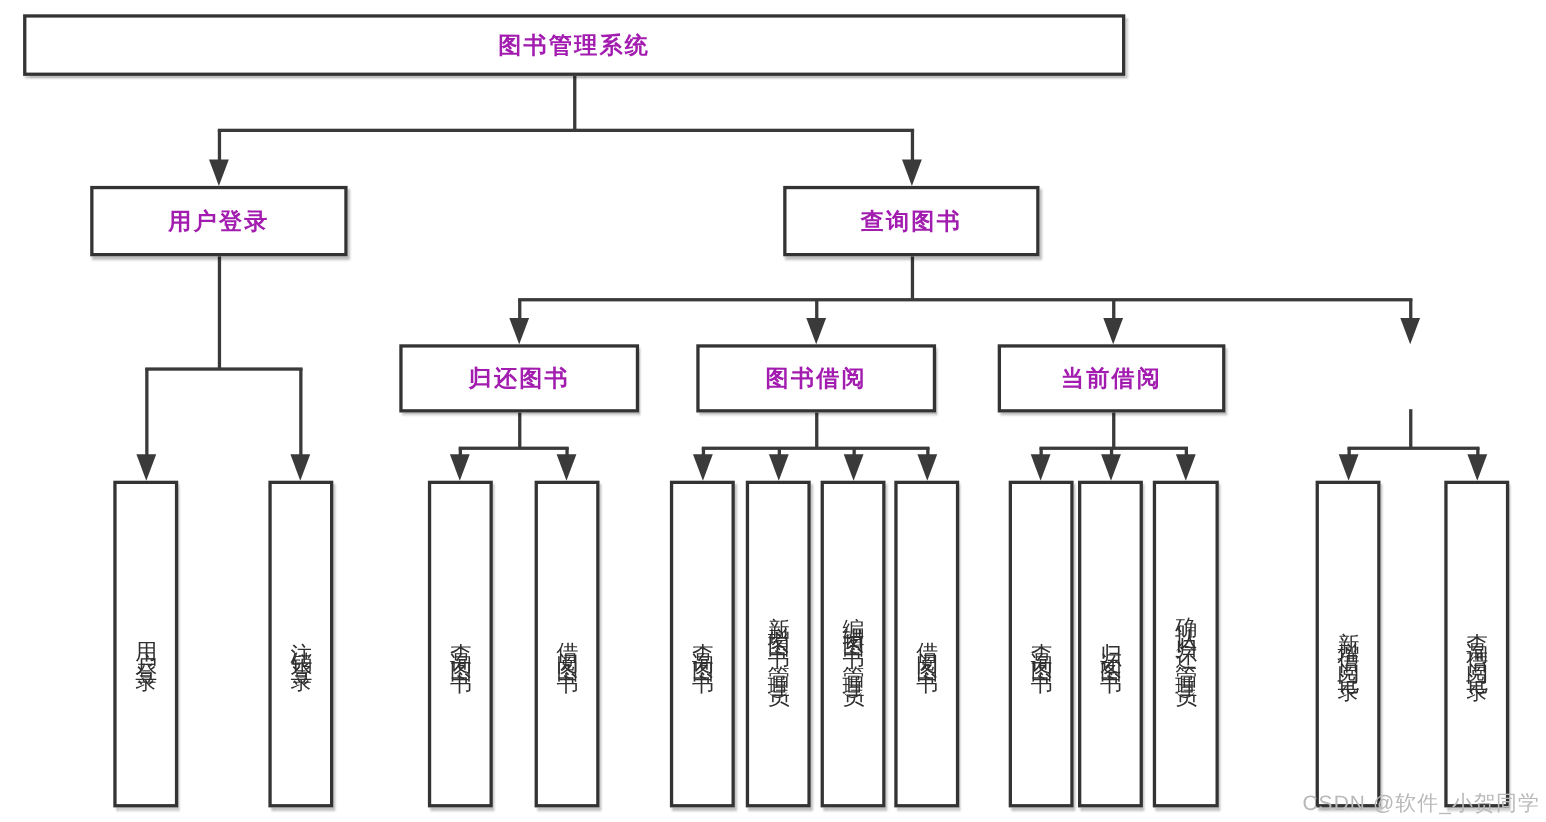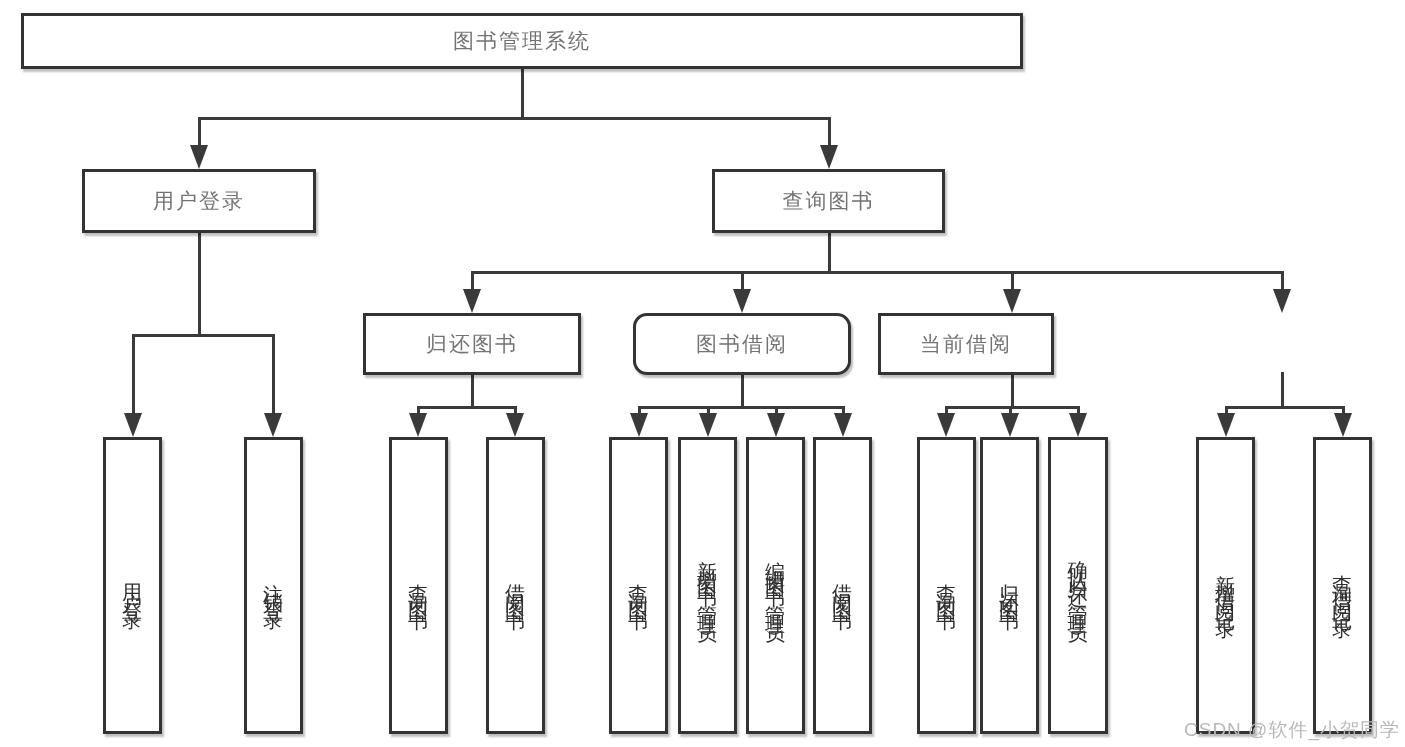--- a/index.html
+++ b/index.html
@@ -19,22 +19,23 @@
     display: flex;
     align-items: center;
     justify-content: center;
     z-index: 2;
     box-shadow: 2px 3px 2px rgba(0,0,0,0.25);
     color: #2f2f2f;
   }
   .hlabel {
     font-size: 21px;
     letter-spacing: 2px;
-    color: #737373;
+    color: #a21caf;
     white-space: nowrap;
+    font-weight: bold;
   }
   .vlabel {
     writing-mode: vertical-rl;
     text-orientation: mixed;
     font-size: 20px;
     letter-spacing: 9px;
     color: #2f2f2f;
     line-height: 1;
   }
   .cline {
@@ -128,24 +129,24 @@
   <div class="box" style="left: 82px; top: 169px; width: 234px; height: 64px; border-color: rgb(51, 51, 51); background: rgb(255, 255, 255); color: rgb(47, 47, 47);">
     <span class="hlabel">用户登录</span>
   </div>
   <div class="box" style="left: 712px; top: 169px; width: 233px; height: 64px; border-color: rgb(51, 51, 51); background: rgb(255, 255, 255); color: rgb(47, 47, 47);">
     <span class="hlabel">查询图书</span>
   </div>
 
   <div class="box" style="left: 363px; top: 313px; width: 218px; height: 62px; border-color: rgb(51, 51, 51); background: rgb(255, 255, 255); color: rgb(47, 47, 47);">
     <span class="hlabel">归还图书</span>
   </div>
-  <div class="box" style="left: 633px; top: 313px; width: 218px; height: 62px; border-color: rgb(51, 51, 51); background: rgb(255, 255, 255); color: rgb(47, 47, 47); border-radius: 14px;">
+  <div class="box" style="left: 633px; top: 313px; width: 218px; height: 62px; border-color: rgb(51, 51, 51); background: rgb(255, 255, 255); color: rgb(47, 47, 47);">
     <span class="hlabel">图书借阅</span>
   </div>
-  <div class="box" style="left: 878px; top: 313px; width: 176px; height: 62px; border-color: rgb(51, 51, 51); background: rgb(255, 255, 255); color: rgb(47, 47, 47);">
+  <div class="box" style="left: 907px; top: 313px; width: 207px; height: 62px; border-color: rgb(51, 51, 51); background: rgb(255, 255, 255); color: rgb(47, 47, 47);">
     <span class="hlabel">当前借阅</span>
   </div>
 
   <div class="box" style="left: 103px; top: 437px; width: 59px; height: 297px; border-color: rgb(51, 51, 51); background: rgb(255, 255, 255); color: rgb(47, 47, 47);">
     <span class="vlabel">用户登录</span>
   </div>
   <div class="box" style="left: 244px; top: 437px; width: 59px; height: 297px; border-color: rgb(51, 51, 51); background: rgb(255, 255, 255); color: rgb(47, 47, 47);">
     <span class="vlabel">注销登录</span>
   </div>
 

